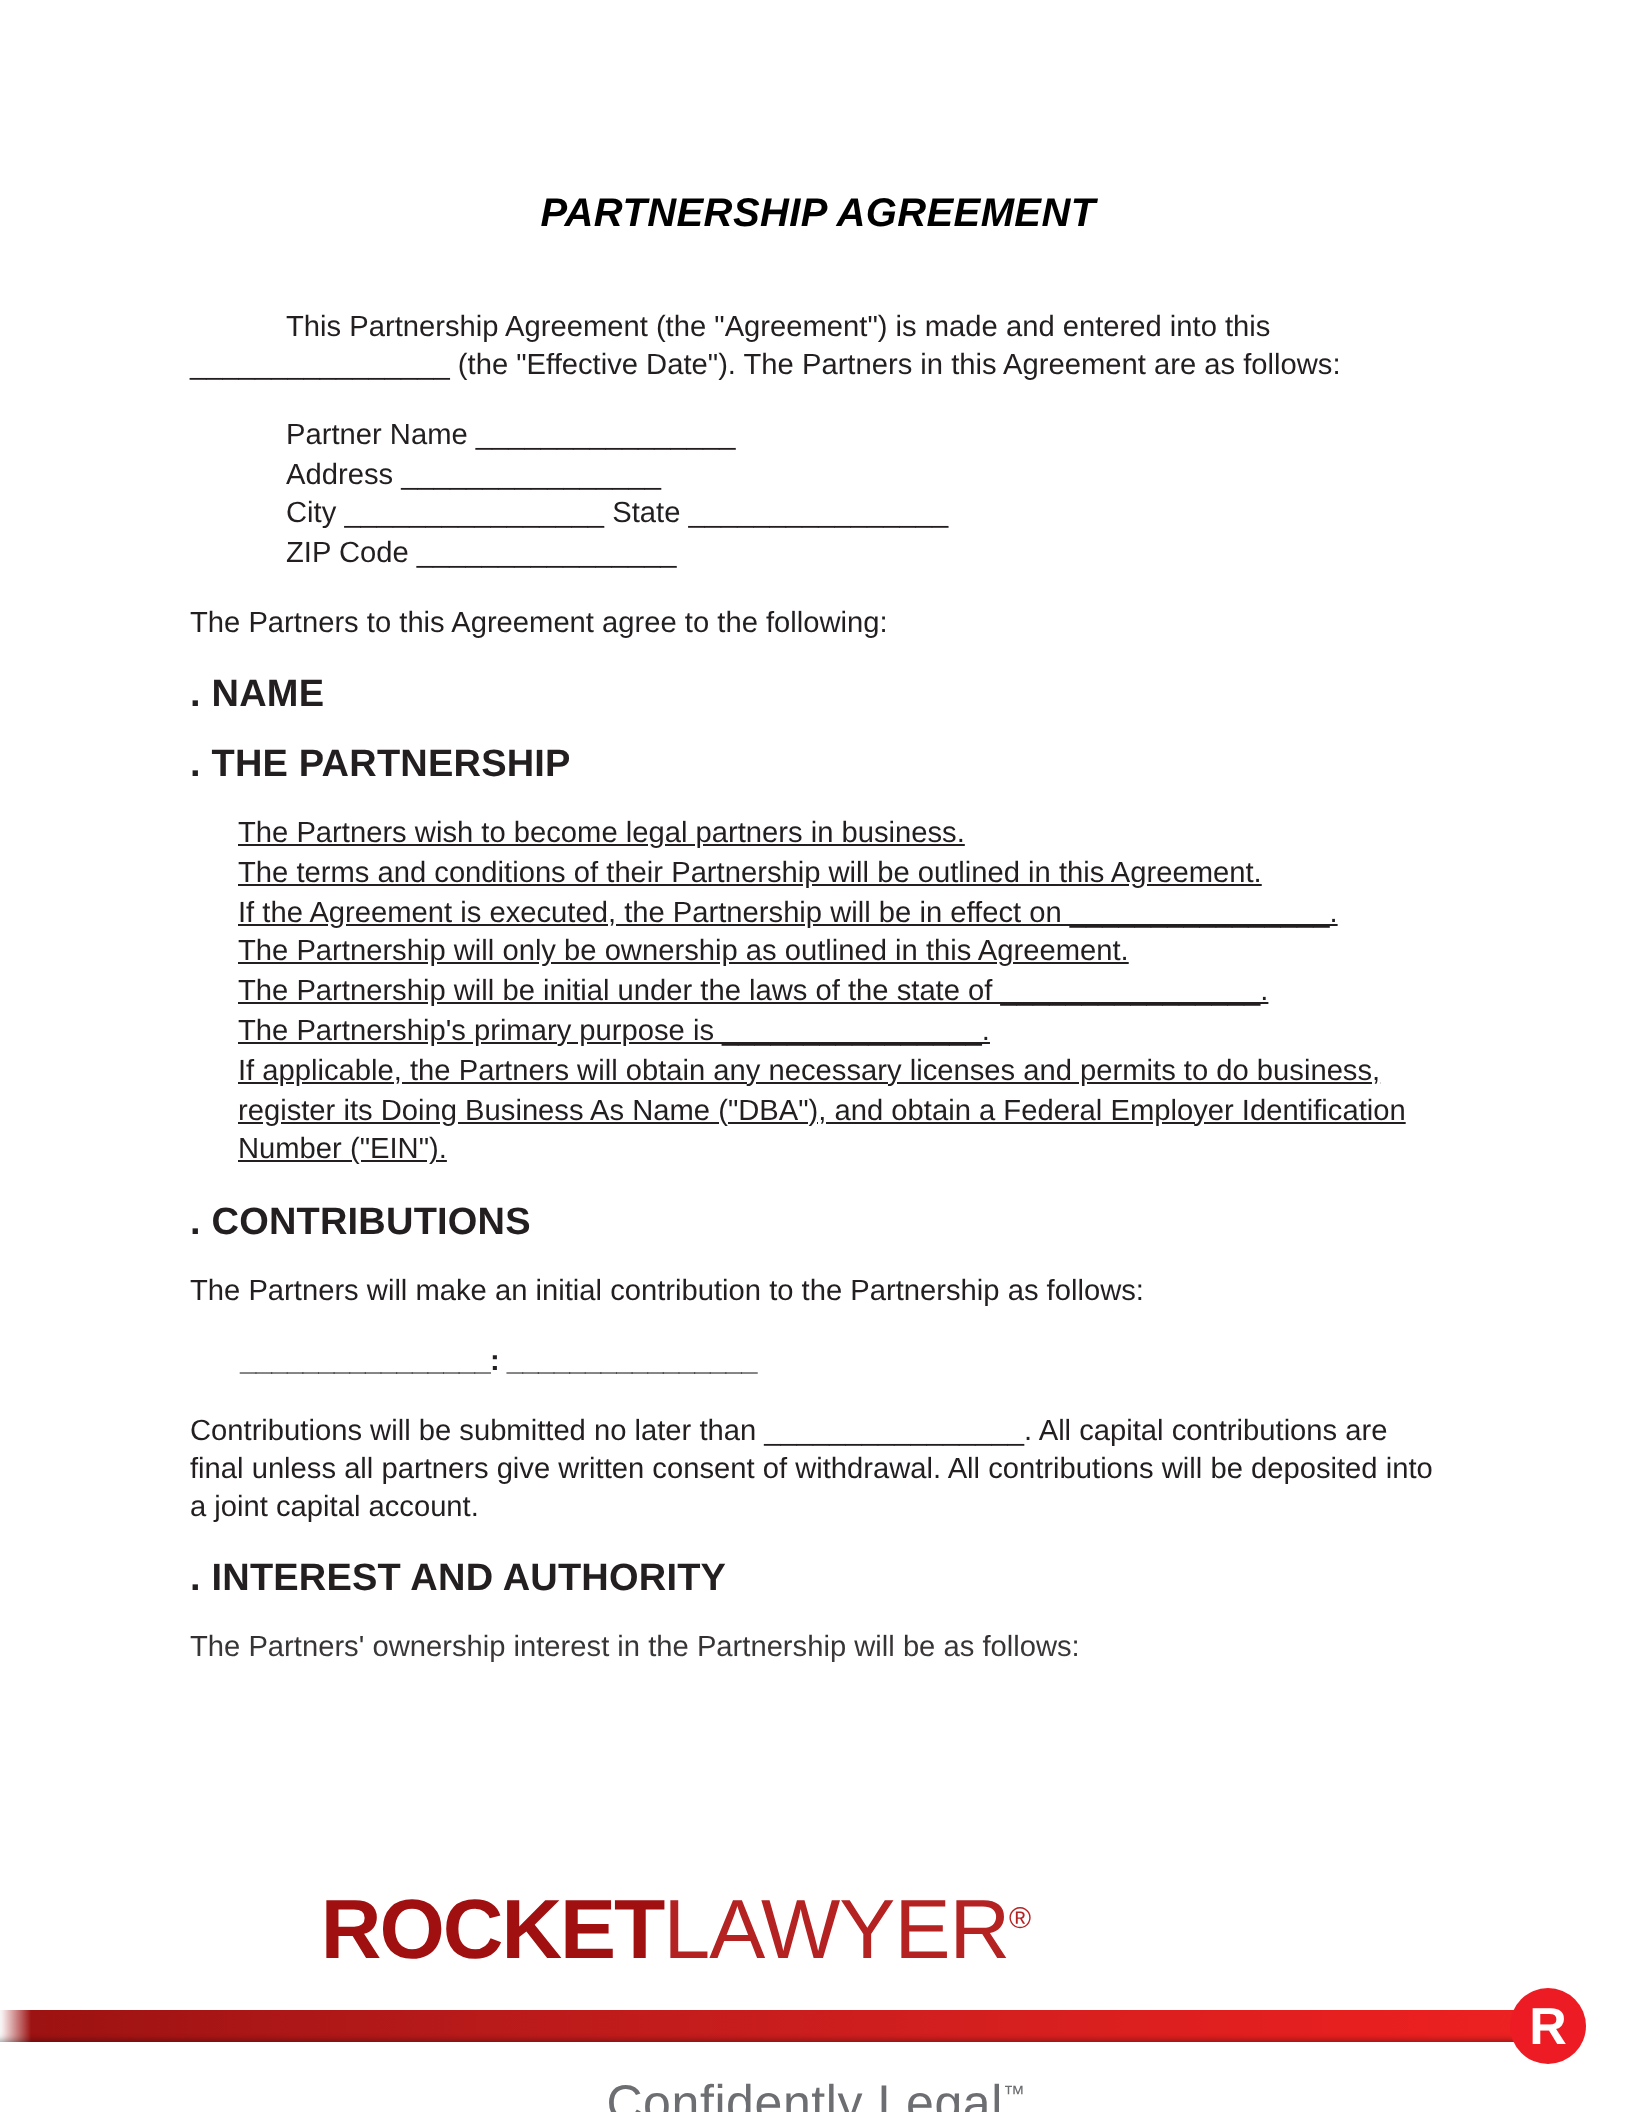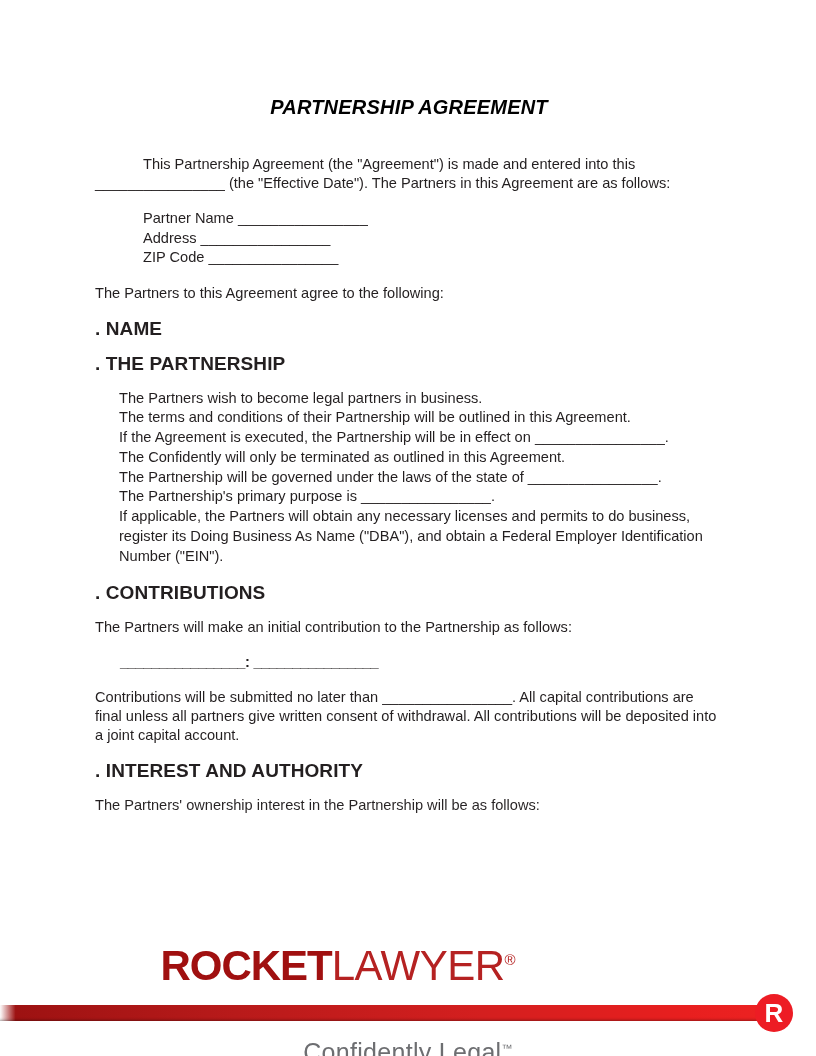--- a/index.html
+++ b/index.html
@@ -64,20 +64,21 @@
     font-weight: bold;
     margin: 0 0 16px 0;
     line-height: 19px;
     letter-spacing: 0.1px;
   }
 
   .list {
     margin: 0 0 16px 0;
     padding-left: 24px;
     line-height: 19.8px;
+    text-decoration: underline;
   }
   .list .li { margin: 0; }
 
   .contrib-line {
     margin: 0 0 16px 0;
     padding-left: 25px;
   }
 
   .blank { letter-spacing: -0.3px; font-weight: bold; }
 
@@ -192,34 +193,35 @@
 
   <div class="doc-title">PARTNERSHIP AGREEMENT</div>
 
   <div class="content">
 
     <p class="p first-indent">This Partnership Agreement (the "Agreement") is made and entered into this ________________ (the "Effective Date"). The Partners in this Agreement are as follows:</p>
 
     <div class="party-block">
       <div>Partner Name ________________</div>
       <div>Address ________________</div>
+      <div>City ________________  State ________________</div>
       <div>ZIP Code ________________</div>
     </div>
 
     <p class="p">The Partners to this Agreement agree to the following:</p>
 
     <h2 class="sec">. NAME</h2>
 
     <h2 class="sec">. THE PARTNERSHIP</h2>
     <div class="list">
       <div class="li">The Partners wish to become legal partners in business.</div>
       <div class="li">The terms and conditions of their Partnership will be outlined in this Agreement.</div>
       <div class="li">If the Agreement is executed, the Partnership will be in effect on ________________.</div>
-      <div class="li">The Confidently will only be terminated as outlined in this Agreement.</div>
-      <div class="li">The Partnership will be governed under the laws of the state of ________________.</div>
+      <div class="li">The Partnership will only be ownership as outlined in this Agreement.</div>
+      <div class="li">The Partnership will be initial under the laws of the state of ________________.</div>
       <div class="li">The Partnership's primary purpose is ________________.</div>
       <div class="li">If applicable, the Partners will obtain any necessary licenses and permits to do business, register its Doing Business As Name ("DBA"), and obtain a Federal Employer Identification Number ("EIN").</div>
     </div>
 
     <h2 class="sec">. CONTRIBUTIONS</h2>
     <p class="p">The Partners will make an initial contribution to the Partnership as follows:</p>
     <div class="contrib-line blank">________________:  ________________</div>
     <p class="p">Contributions will be submitted no later than ________________.  All capital contributions are final unless all partners give written consent of withdrawal. All contributions will be deposited into a joint capital account.</p>
 
     <h2 class="sec">. INTEREST AND AUTHORITY</h2>

